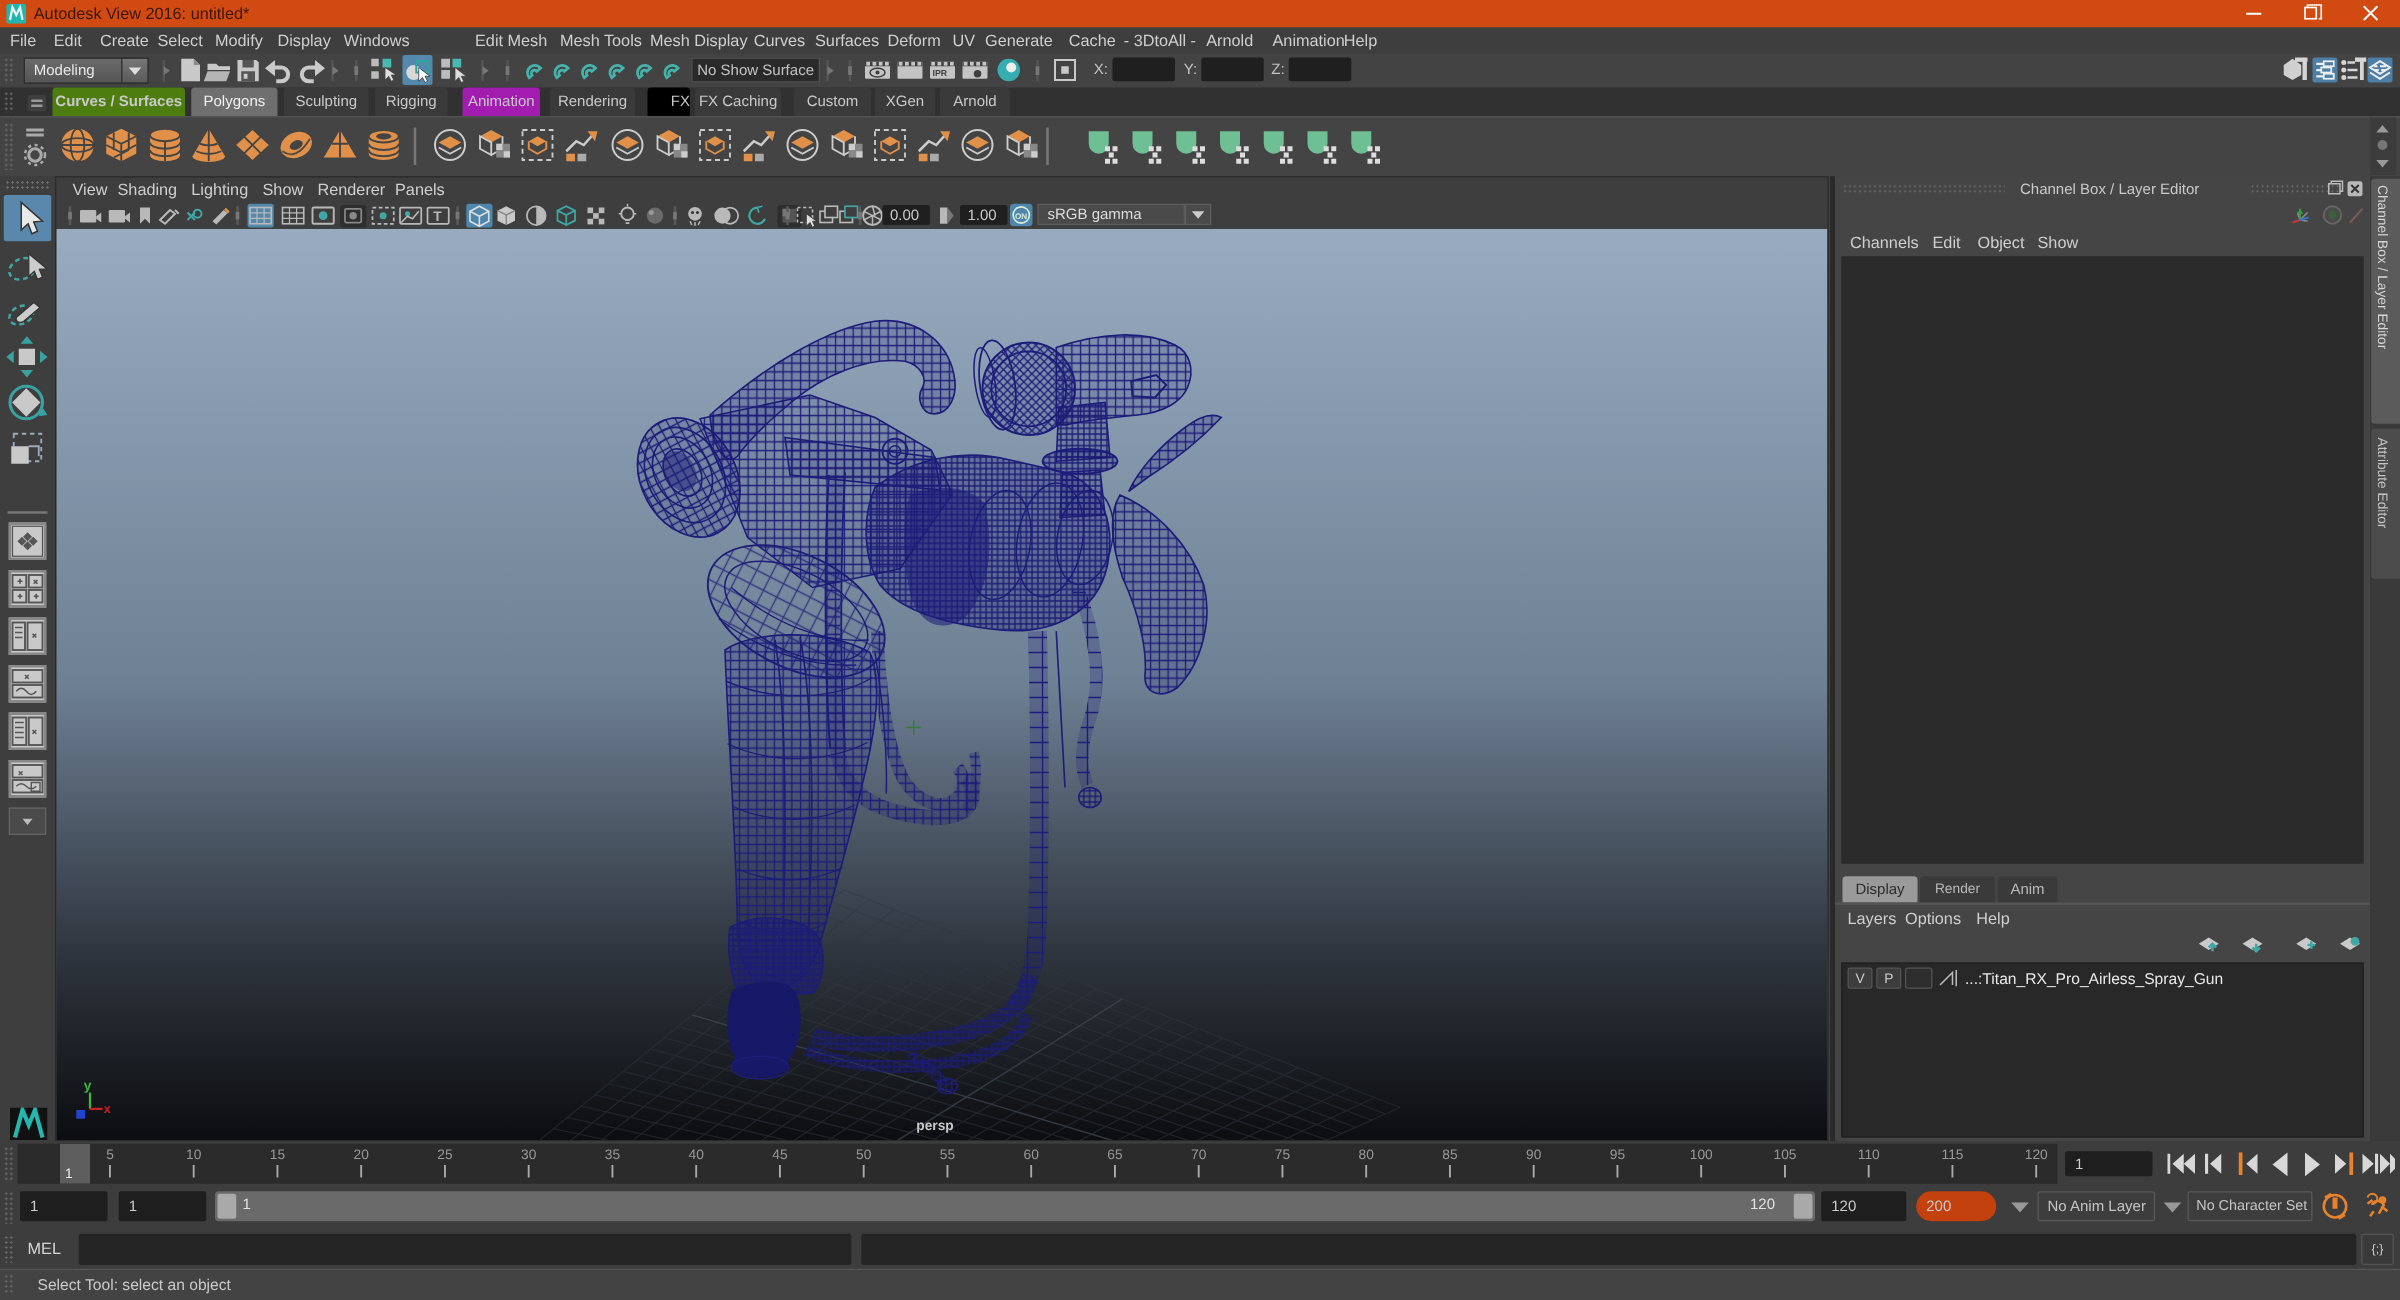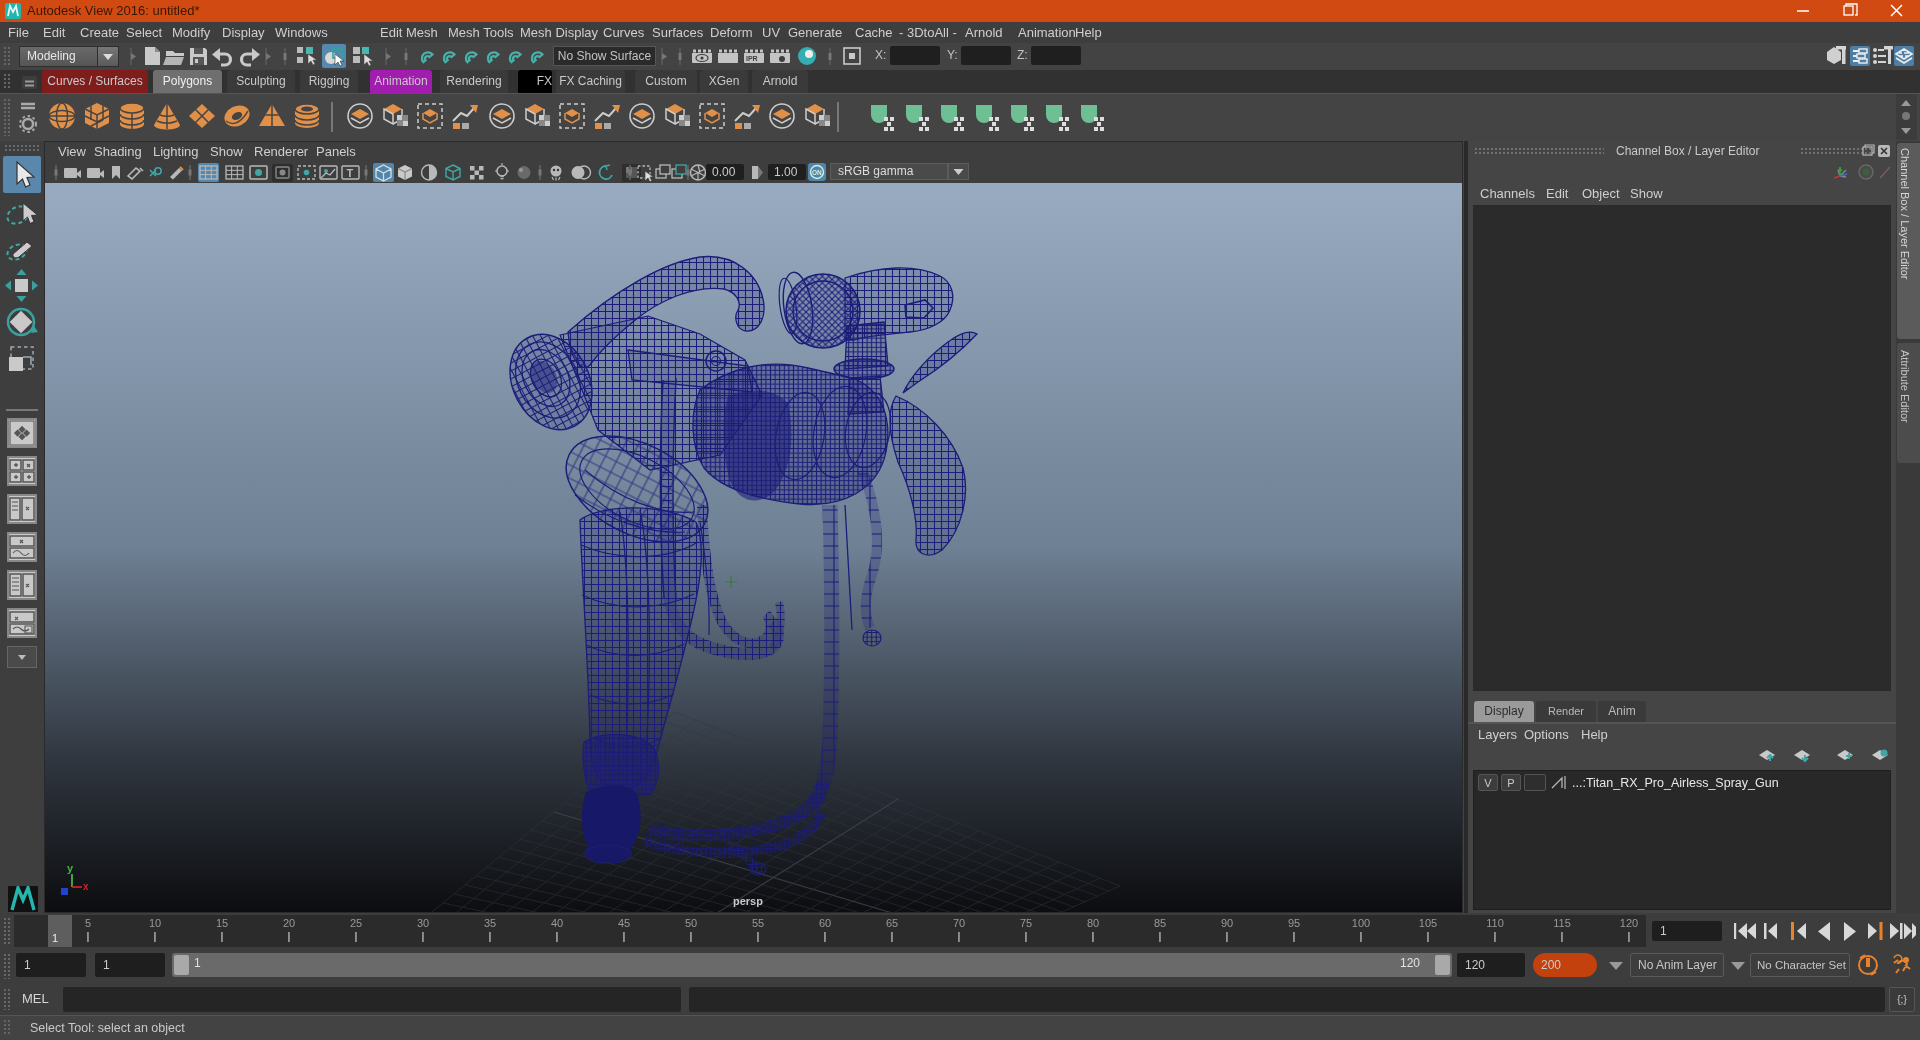--- a/index.html
+++ b/index.html
@@ -205,21 +205,21 @@
     <rect x="68" y="2" width="20" height="20" rx="2" fill="#4d7fa6"></rect>
     <g fill="none" stroke="#eee" stroke-width="1.6">
       <path d="M70 10 l8-5 8 5 -8 5 z M70 14 l8 5 8-5 M73 12 h4 m2 0 h4 m-10-3 h3 m2 0 h5"></path>
     </g>
   </svg>
 <div class="abs" style="left:0;top:70px;width:1920px;height:23px;background:#313131;"></div>
 <div class="abs" style="left:3px;top:73px;width:8px;height:17px;background:radial-gradient(#666 30%,transparent 32%) 0 0/4px 4px;"></div>
 <div class="abs" style="left:22px;top:76px;width:15px;height:13px;background:#3e3e3e;border-radius:2px;"><svg width="15" height="13">
       <path d="M3 4.5 h9 M3 8.5 h9" stroke="#999" stroke-width="2"></path>
     </svg></div>
-<div class="abs txt" style="left:42px;top:70px;width:106px;height:23px;background:#7f1d1d;border-radius:3px 3px 0 0;color:#c9c9c9;font-size:12px;line-height:23px;text-align:center;">Curves / Surfaces</div>
+<div class="abs txt" style="left:42px;top:70px;width:106px;height:23px;background:#4d7c0f;border-radius:3px 3px 0 0;color:#c9c9c9;font-size:12px;line-height:23px;text-align:center;font-weight:bold;">Curves / Surfaces</div>
 <div class="abs txt" style="left:153px;top:70px;width:69px;height:23px;background:#6f6f6f;border-radius:3px 3px 0 0;color:#f0f0f0;font-size:12px;line-height:23px;text-align:center;">Polygons</div>
 <div class="abs txt" style="left:227px;top:70px;width:68px;height:23px;background:#3a3a3a;border-radius:3px 3px 0 0;color:#c9c9c9;font-size:12px;line-height:23px;text-align:center;">Sculpting</div>
 <div class="abs txt" style="left:300px;top:70px;width:58px;height:23px;background:#3a3a3a;border-radius:3px 3px 0 0;color:#c9c9c9;font-size:12px;line-height:23px;text-align:center;">Rigging</div>
 <div class="abs txt" style="left:370px;top:70px;width:62px;height:23px;background:#a21caf;border-radius:3px 3px 0 0;color:#c9c9c9;font-size:12px;line-height:23px;text-align:center;">Animation</div>
 <div class="abs txt" style="left:440px;top:70px;width:68px;height:23px;background:#3a3a3a;border-radius:3px 3px 0 0;color:#c9c9c9;font-size:12px;line-height:23px;text-align:center;">Rendering</div>
 <div class="abs txt" style="left:518px;top:70px;width:34px;height:23px;background:#000000;border-radius:3px 3px 0 0;color:#c9c9c9;font-size:12px;line-height:23px;text-align:right;">FX</div>
 <div class="abs txt" style="left:556px;top:70px;width:69px;height:23px;background:#3a3a3a;border-radius:3px 3px 0 0;color:#c9c9c9;font-size:12px;line-height:23px;text-align:center;">FX Caching</div>
 <div class="abs txt" style="left:635px;top:70px;width:62px;height:23px;background:#3a3a3a;border-radius:3px 3px 0 0;color:#c9c9c9;font-size:12px;line-height:23px;text-align:center;">Custom</div>
 <div class="abs txt" style="left:700px;top:70px;width:48px;height:23px;background:#3a3a3a;border-radius:3px 3px 0 0;color:#c9c9c9;font-size:12px;line-height:23px;text-align:center;">XGen</div>
 <div class="abs txt" style="left:752px;top:70px;width:56px;height:23px;background:#3a3a3a;border-radius:3px 3px 0 0;color:#c9c9c9;font-size:12px;line-height:23px;text-align:center;">Arnold</div>

